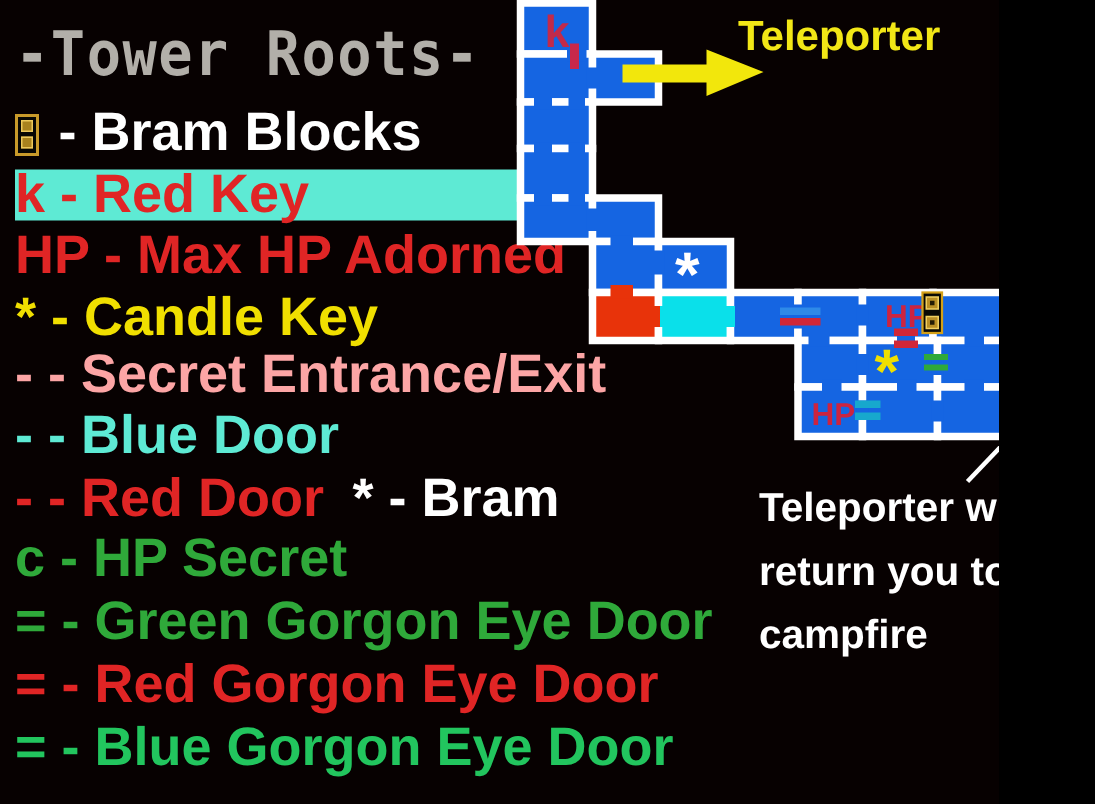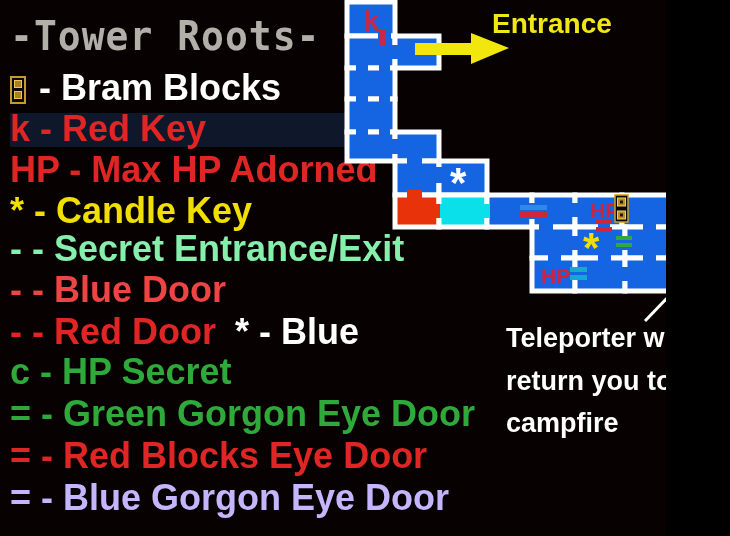--- a/index.html
+++ b/index.html
@@ -4,21 +4,21 @@
 <style>
   html,body{margin:0;padding:0;background:#000;}
   .screen{position:relative;width:666px;height:536px;background:#070101;overflow:hidden;
           font-family:"Liberation Sans",sans-serif;}
   .page-title{position:absolute;left:10px;top:12px;
           font-family:"DejaVu Sans Mono",monospace;font-weight:bold;font-size:38px;
           color:#b2afa9;letter-spacing:1px;transform:scaleY(1.08);transform-origin:top left;
           white-space:nowrap;}
   .legend-row{position:absolute;left:10px;height:34px;line-height:32px;
           font-weight:bold;font-size:36px;white-space:nowrap;}
-  .legend-row.band{background:#0f172a;width:358px;}
+  .legend-row.band{background:#5eead4;width:358px;}
   .legend-extra{position:absolute;top:0;}
   .bram-icon{display:inline-block;width:12px;height:24px;border:2px solid #c89a2a;
           background:#070703;vertical-align:-4px;margin-right:3px;}
   .bram-icon .blk{display:block;width:8px;height:8px;border:1px solid #ecc85a;
           background:#a8821e;margin:2px auto 0;box-sizing:border-box;}
   .bram-icon .blk + .blk{margin-top:3px;}
   .map-svg{position:absolute;left:0;top:0;}
   .catacombs{position:absolute;left:492px;top:8px;font-weight:bold;font-size:28px;}
   .teleporter{position:absolute;left:506px;top:317px;width:232px;
           font-weight:bold;font-size:27px;line-height:1.58;color:#ffffff;}
@@ -28,27 +28,27 @@
 
 <div class="screen">
 
   <div class="page-title">-Tower Roots-</div>
 
   <div id="legend">
       <div class="legend-row" style="top: 72px;"><span class="bram-icon"><span class="blk"></span><span class="blk"></span></span><span style="color: rgb(255, 255, 255);"> - Bram Blocks</span></div>
       <div class="legend-row band" style="top: 113px;"><span style="color: rgb(224, 37, 37);">k - Red Key</span></div>
       <div class="legend-row" style="top: 154px;"><span style="color: rgb(224, 37, 37);">HP - Max HP Adorned</span></div>
       <div class="legend-row" style="top: 195px;"><span style="color: rgb(240, 223, 0);">* - Candle Key</span></div>
-      <div class="legend-row" style="top: 233px;"><span style="color: #86efac;">- - Secret Entrance/Exit</span></div>
-      <div class="legend-row" style="top: 274px;"><span style="color: #ef4444;">- - Blue Door</span></div>
-      <div class="legend-row" style="top: 316px;"><span style="color: rgb(224, 37, 37);">- - Red Door</span><span class="legend-extra" style="left: 225px; color: rgb(255, 255, 255);">* - Blue</span></div>
+      <div class="legend-row" style="top: 233px;"><span style="color: #fca5a5;">- - Secret Entrance/Exit</span></div>
+      <div class="legend-row" style="top: 274px;"><span style="color: #5eead4;">- - Blue Door</span></div>
+      <div class="legend-row" style="top: 316px;"><span style="color: rgb(224, 37, 37);">- - Red Door</span><span class="legend-extra" style="left: 225px; color: rgb(255, 255, 255);">* - Bram</span></div>
       <div class="legend-row" style="top: 356px;"><span style="color: rgb(47, 169, 58);">c - HP Secret</span></div>
       <div class="legend-row" style="top: 398px;"><span style="color: rgb(47, 169, 58); margin-top: 22px;">= - Green Gorgon Eye Door</span></div>
-      <div class="legend-row" style="top: 440px;"><span style="color: rgb(224, 37, 37);">= - Red Blocks Eye Door</span></div>
-      <div class="legend-row" style="top: 482px;"><span style="color: #c4b5fd;">= - Blue Gorgon Eye Door</span></div>
+      <div class="legend-row" style="top: 440px;"><span style="color: rgb(224, 37, 37);">= - Red Gorgon Eye Door</span></div>
+      <div class="legend-row" style="top: 482px;"><span style="color: #22c55e;">= - Blue Gorgon Eye Door</span></div>
     </div>
 
   <svg class="map-svg" id="map" width="730" height="536" viewBox="0 0 730 536">
       <rect x="347" y="2" width="48" height="34" fill="#1565e2" stroke="#ffffff" stroke-width="5"></rect>
       <rect x="347" y="36" width="48" height="32" fill="#1565e2" stroke="#ffffff" stroke-width="5"></rect>
       <rect x="347" y="68" width="48" height="31" fill="#1565e2" stroke="#ffffff" stroke-width="5"></rect>
       <rect x="347" y="99" width="48" height="33" fill="#1565e2" stroke="#ffffff" stroke-width="5"></rect>
       <rect x="347" y="132" width="48" height="29" fill="#1565e2" stroke="#ffffff" stroke-width="5"></rect>
       <rect x="395" y="36" width="44" height="32" fill="#1565e2" stroke="#ffffff" stroke-width="5"></rect>
       <rect x="395" y="132" width="44" height="29" fill="#1565e2" stroke="#ffffff" stroke-width="5"></rect>
@@ -114,17 +114,17 @@
       <text x="541" y="283" fill="#cc2440" font-family="&quot;Liberation Sans&quot;, sans-serif" font-weight="bold" font-size="21">HP</text>
       <rect x="615" y="195" width="13" height="27" fill="#0a0a05" stroke="#d4a017" stroke-width="1.5"></rect>
       <rect x="617.5" y="198" width="8" height="8" fill="#b98f25" stroke="#f0d060" stroke-width="1"></rect>
       <rect x="620" y="200.5" width="3" height="3" fill="#241c04"></rect>
       <rect x="617.5" y="211" width="8" height="8" fill="#b98f25" stroke="#f0d060" stroke-width="1"></rect>
       <rect x="620" y="213.5" width="3" height="3" fill="#241c04"></rect>
       <polygon points="415,43 471,43 471,33 509,48 471,64 471,55 415,55" fill="#f2e70c"></polygon>
       <line x1="689" y1="275" x2="645" y2="321" stroke="#ffffff" stroke-width="3"></line>
     </svg>
 
-  <div class="catacombs" style="color: rgb(242, 231, 22);">Entrance</div>
+  <div class="catacombs" style="color: rgb(242, 231, 22);">Teleporter</div>
 
   <div class="teleporter">Teleporter will return you to campfire</div>
 
 </div>
 
 </body></html>

